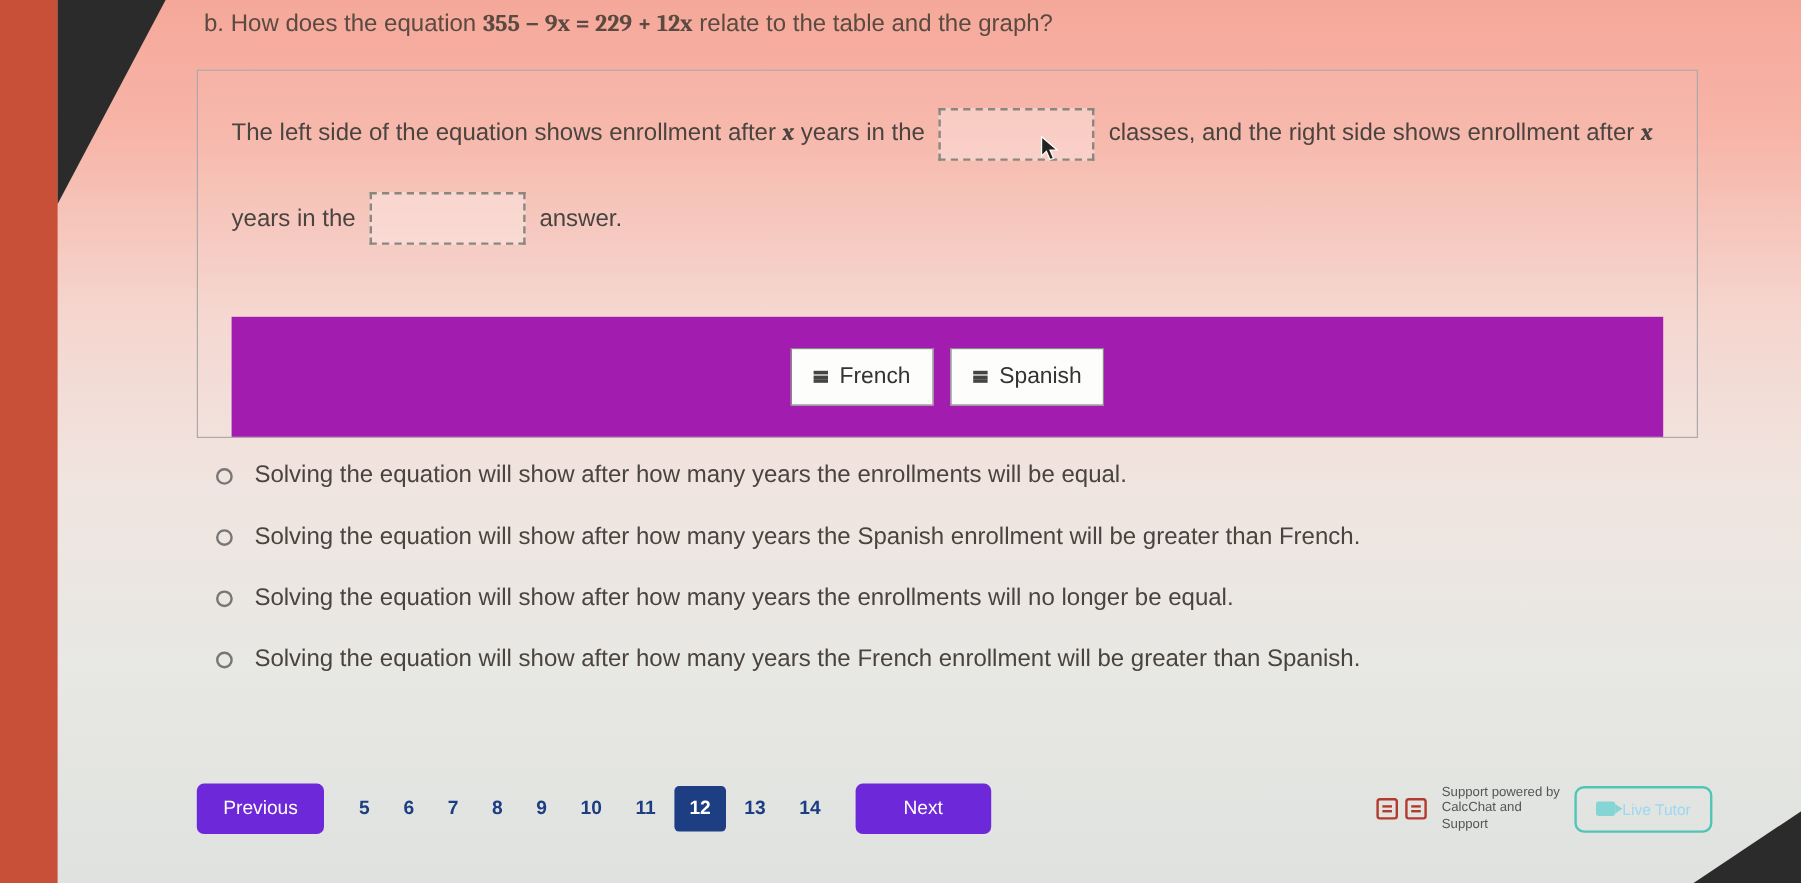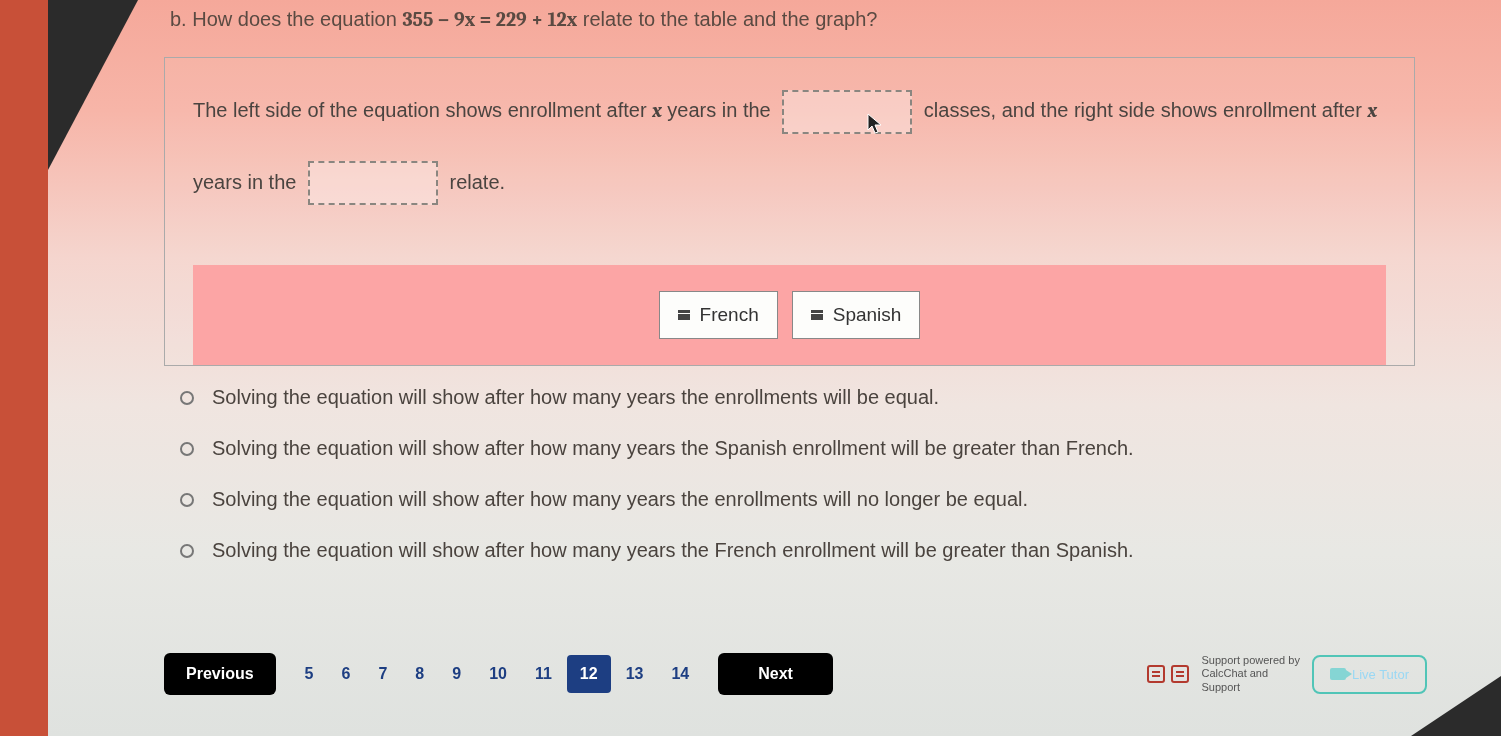--- a/index.html
+++ b/index.html
@@ -67,21 +67,21 @@
     width: 130px;
     height: 44px;
     border: 2px dashed #8a8680;
     vertical-align: middle;
     margin: 0 6px;
     background: rgba(255,255,255,0.3);
   }
   .fill-in-row2 { margin-top: 26px; }
   .drag-bar {
     margin-top: 60px;
-    background: #fca5a5;
+    background: #a21caf;
     height: 100px;
     display: flex;
     align-items: center;
     justify-content: center;
     gap: 14px;
   }
   .drag-item {
     background: #fdfdfb;
     border: 1px solid #888;
     padding: 12px 18px;
@@ -143,24 +143,24 @@
     align-items: center;
     justify-content: space-between;
     padding: 0 14px;
   }
   .pager {
     display: flex;
     align-items: center;
     gap: 2px;
   }
   .btn {
-    background: #000000;
+    background: #6d28d9;
     color: #fff;
     font-size: 16px;
-    font-weight: bold;
+    font-weight: normal;
     border: none;
     border-radius: 6px;
     padding: 12px 22px;
   }
   .btn-next { padding: 12px 40px; margin-left: 14px; }
   .page-num {
     color: #1d3e82;
     font-weight: bold;
     font-size: 16px;
     padding: 10px 13px;
@@ -247,21 +247,21 @@
     <span>How does the equation </span>
     <span class="math">355 − 9x = 229 + 12x</span>
     <span> relate to the table and the graph?</span>
   </div>
 
   <div class="answer-box">
     <div class="fill-in">
       <span>The left side of the equation shows enrollment after </span><span class="ital math">x</span><span> years in the </span><span class="drop-slot"></span><span> classes, and the right side shows enrollment after </span><span class="ital math">x</span>
     </div>
     <div class="fill-in fill-in-row2">
-      <span>years in the </span><span class="drop-slot"></span><span> relate.</span>
+      <span>years in the </span><span class="drop-slot"></span><span> answer.</span>
     </div>
 
     <div class="drag-bar">
       <div class="drag-item">
         <span class="grip">
             <span></span>
           </span>
         <span>French</span>
       </div>
       <div class="drag-item">

